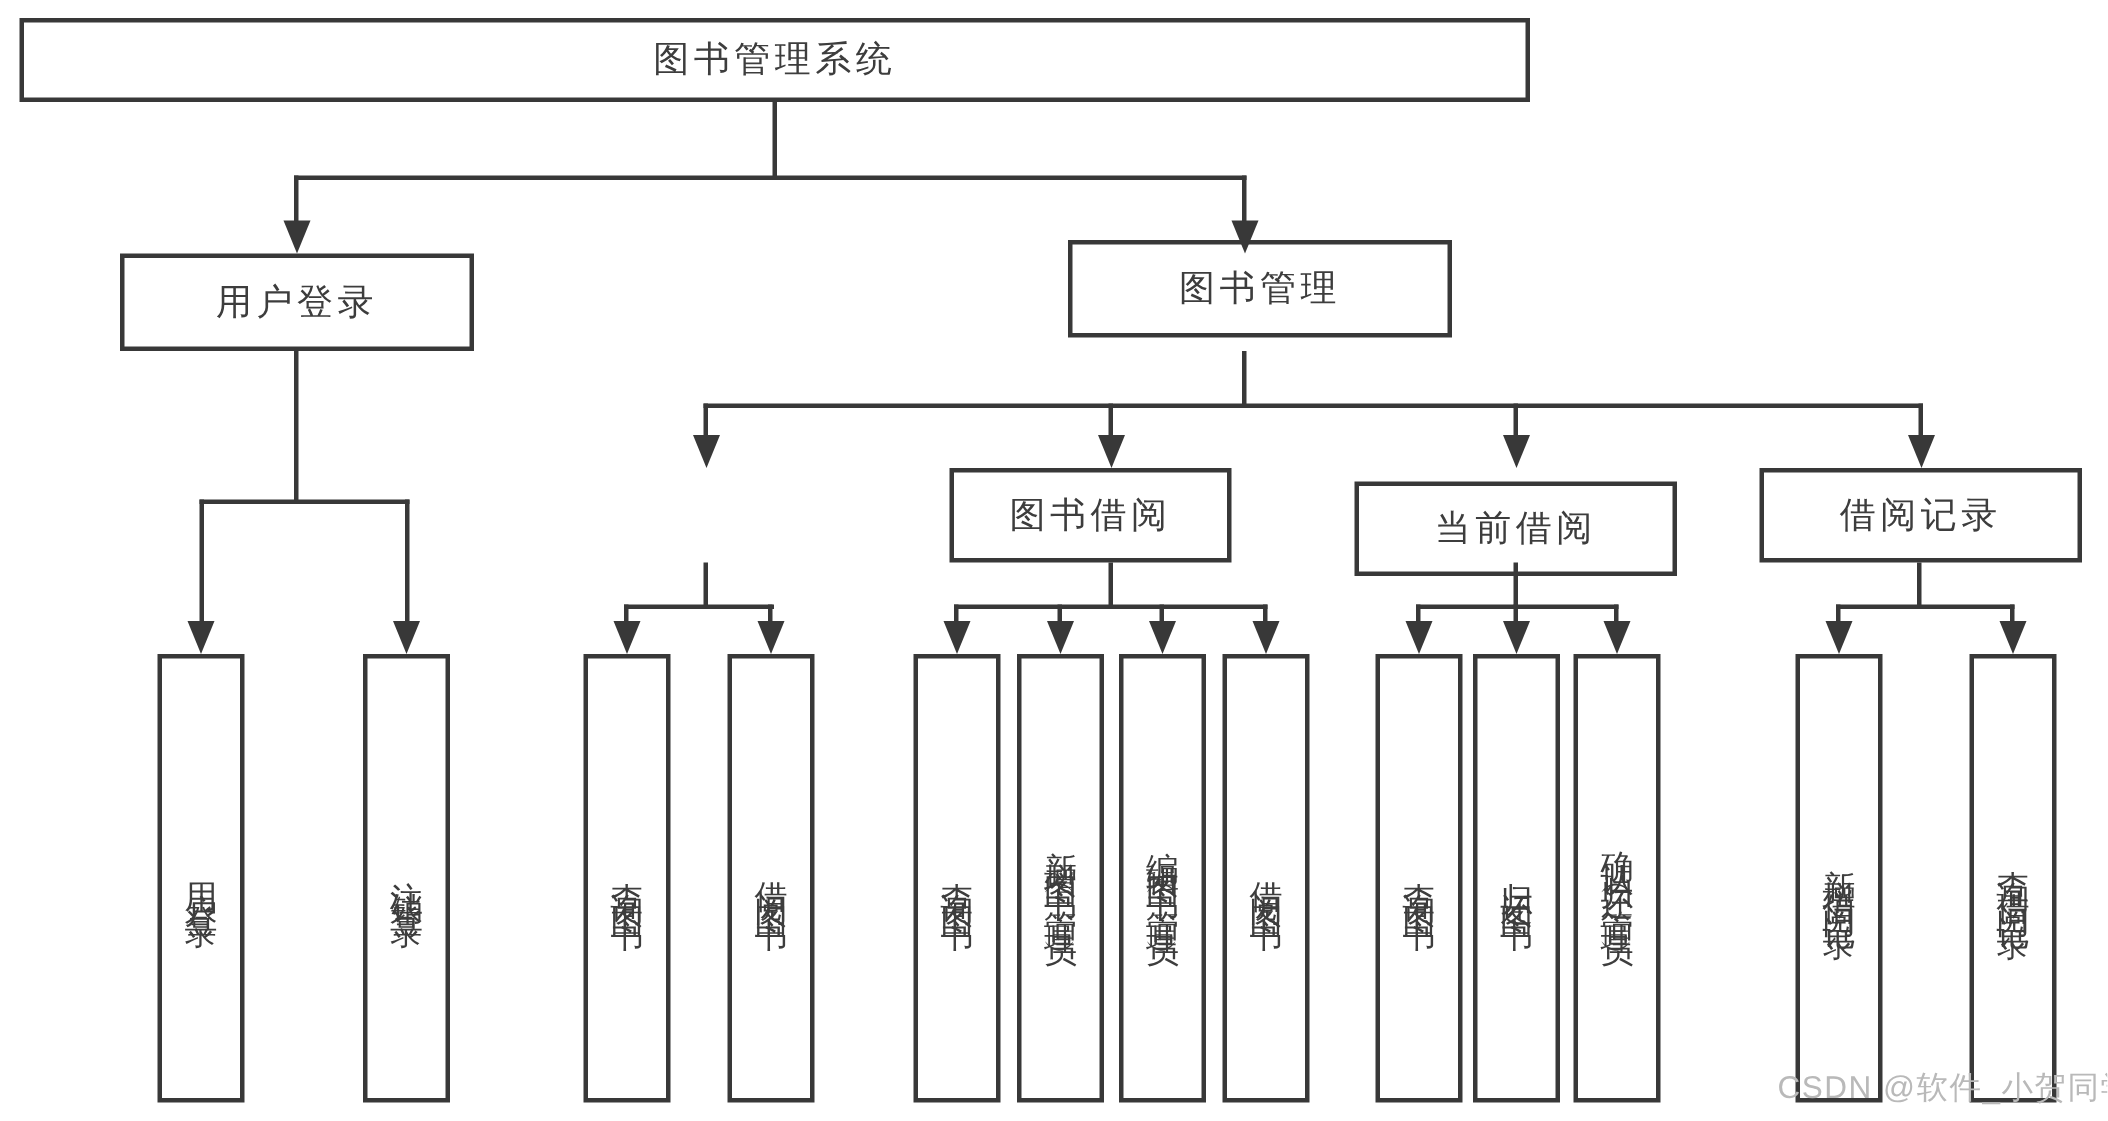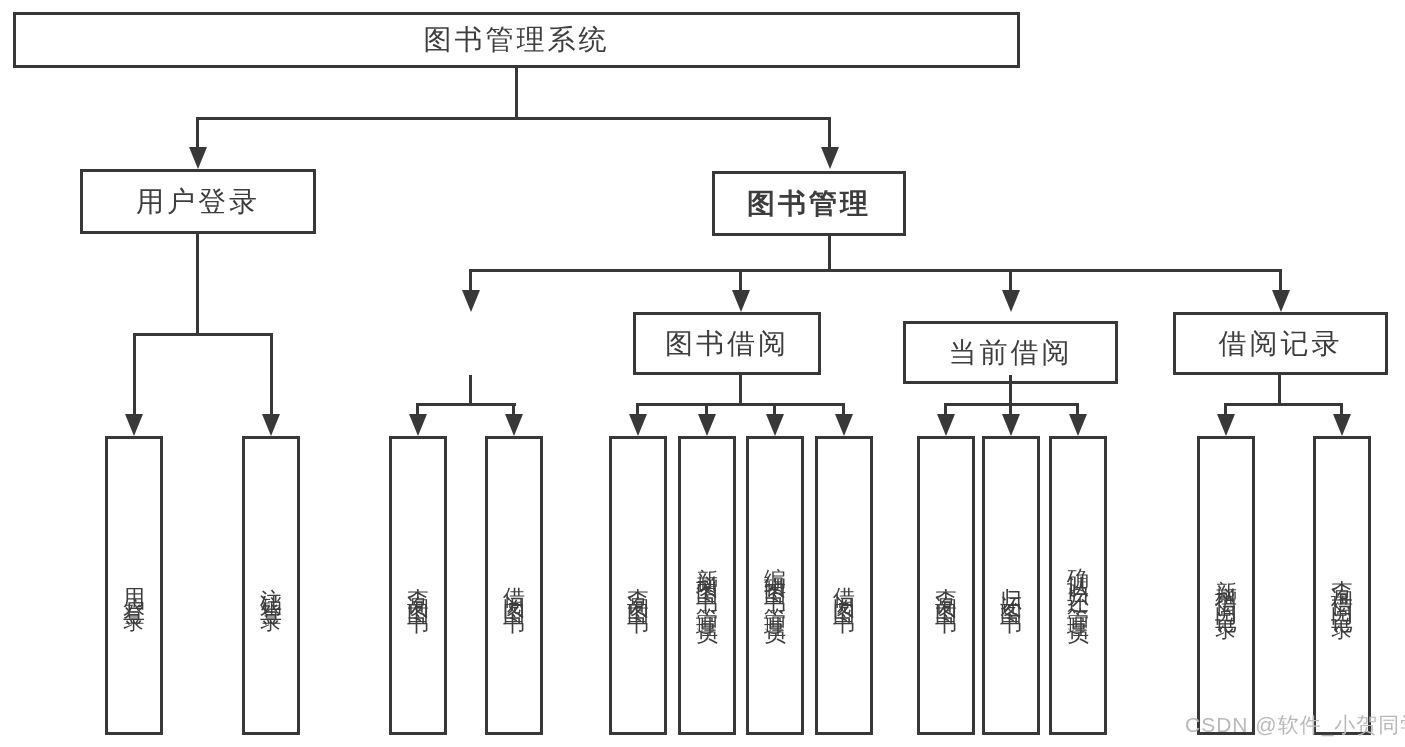--- a/index.html
+++ b/index.html
@@ -5,21 +5,21 @@
   * { margin:0; padding:0; box-sizing:border-box; }
   html,body { background:#ffffff; }
   body { font-family:"Liberation Sans","DejaVu Sans",sans-serif; }
   .canvas { position:relative; width:1405px; height:747px; background:#ffffff; overflow:hidden; }
 
   .box {
     position:absolute; background:#ffffff; border:3px solid #383838;
     display:flex; align-items:center; justify-content:center;
     color:#3d3d3d; line-height:1;
   }
-  .hbox { font-size:28px; letter-spacing:3px; }
+  .hbox { font-size:24px; letter-spacing:3px; }
   .hbox span { white-space:nowrap; }
   .vbox { width:58px; top:436px; height:299px; font-size:22px; }
   .vbox span {
     writing-mode:vertical-rl; text-orientation:mixed;
     letter-spacing:8px; line-height:1;
   }
 
   .vl { position:absolute; width:3px; background:#383838; }
   .hl { position:absolute; height:3px; background:#383838; }
   .arrow {
@@ -30,21 +30,21 @@
 
   .watermark {
     position:absolute; left:1185px; top:711px;
     font-size:21px; color:#b9b9b9; letter-spacing:1px;
     white-space:nowrap; z-index:5;
   }
 
   
   #n-root   { left:13px;  top:12px;  width:1007px; height:56px; }
   #n-login  { left:80px;  top:169px; width:236px;  height:65px; }
-  #n-mgmt   { left:712px; top:171px; width:194px;  height:65px;font-weight:bold; }
+  #n-mgmt   { left:712px; top:160px; width:256px;  height:65px; }
   #n-rec    { left:363px;  top:312px; width:215px; height:63px; }
   #n-borrow { left:633px;  top:312px; width:188px; height:63px; }
   #n-cur    { left:903px;  top:321px; width:215px; height:63px; }
   #n-hist   { left:1173px; top:312px; width:215px; height:63px; }
   #l-1  { left:105px;  }
   #l-2  { left:242px;  }
   #l-3  { left:389px;  }
   #l-4  { left:485px;  }
   #l-5  { left:609px;  }
   #l-6  { left:678px;  }

